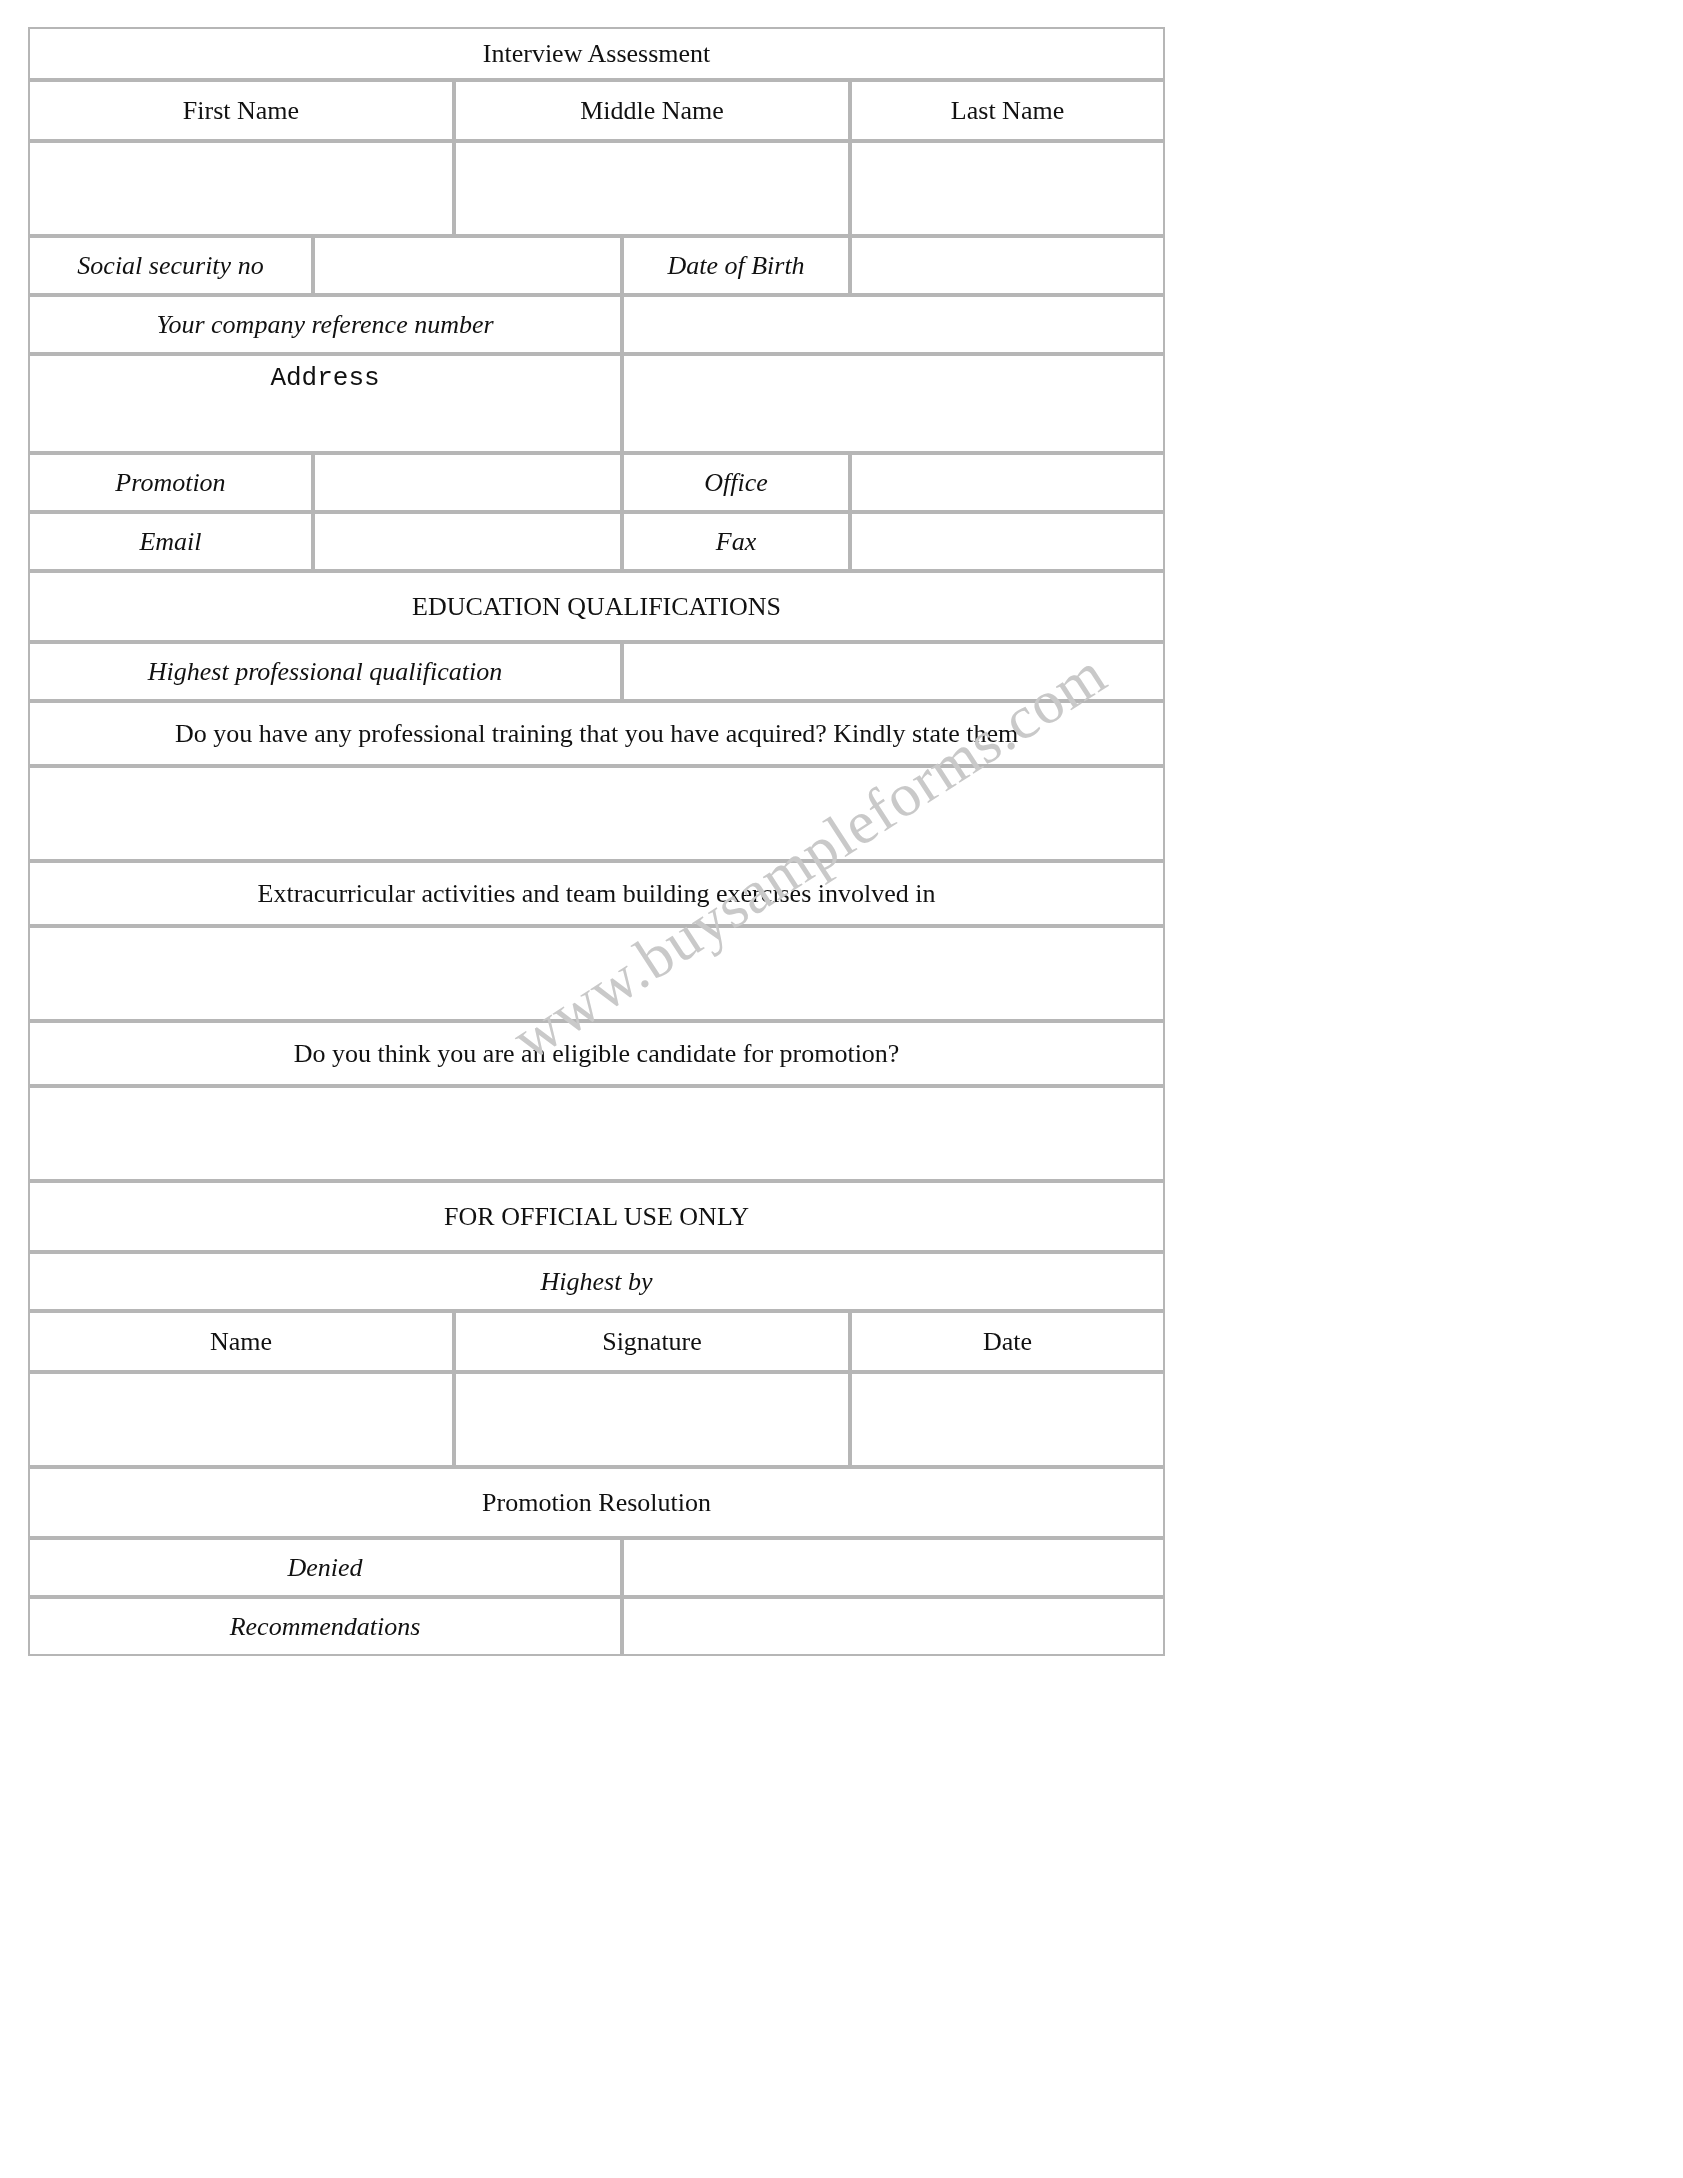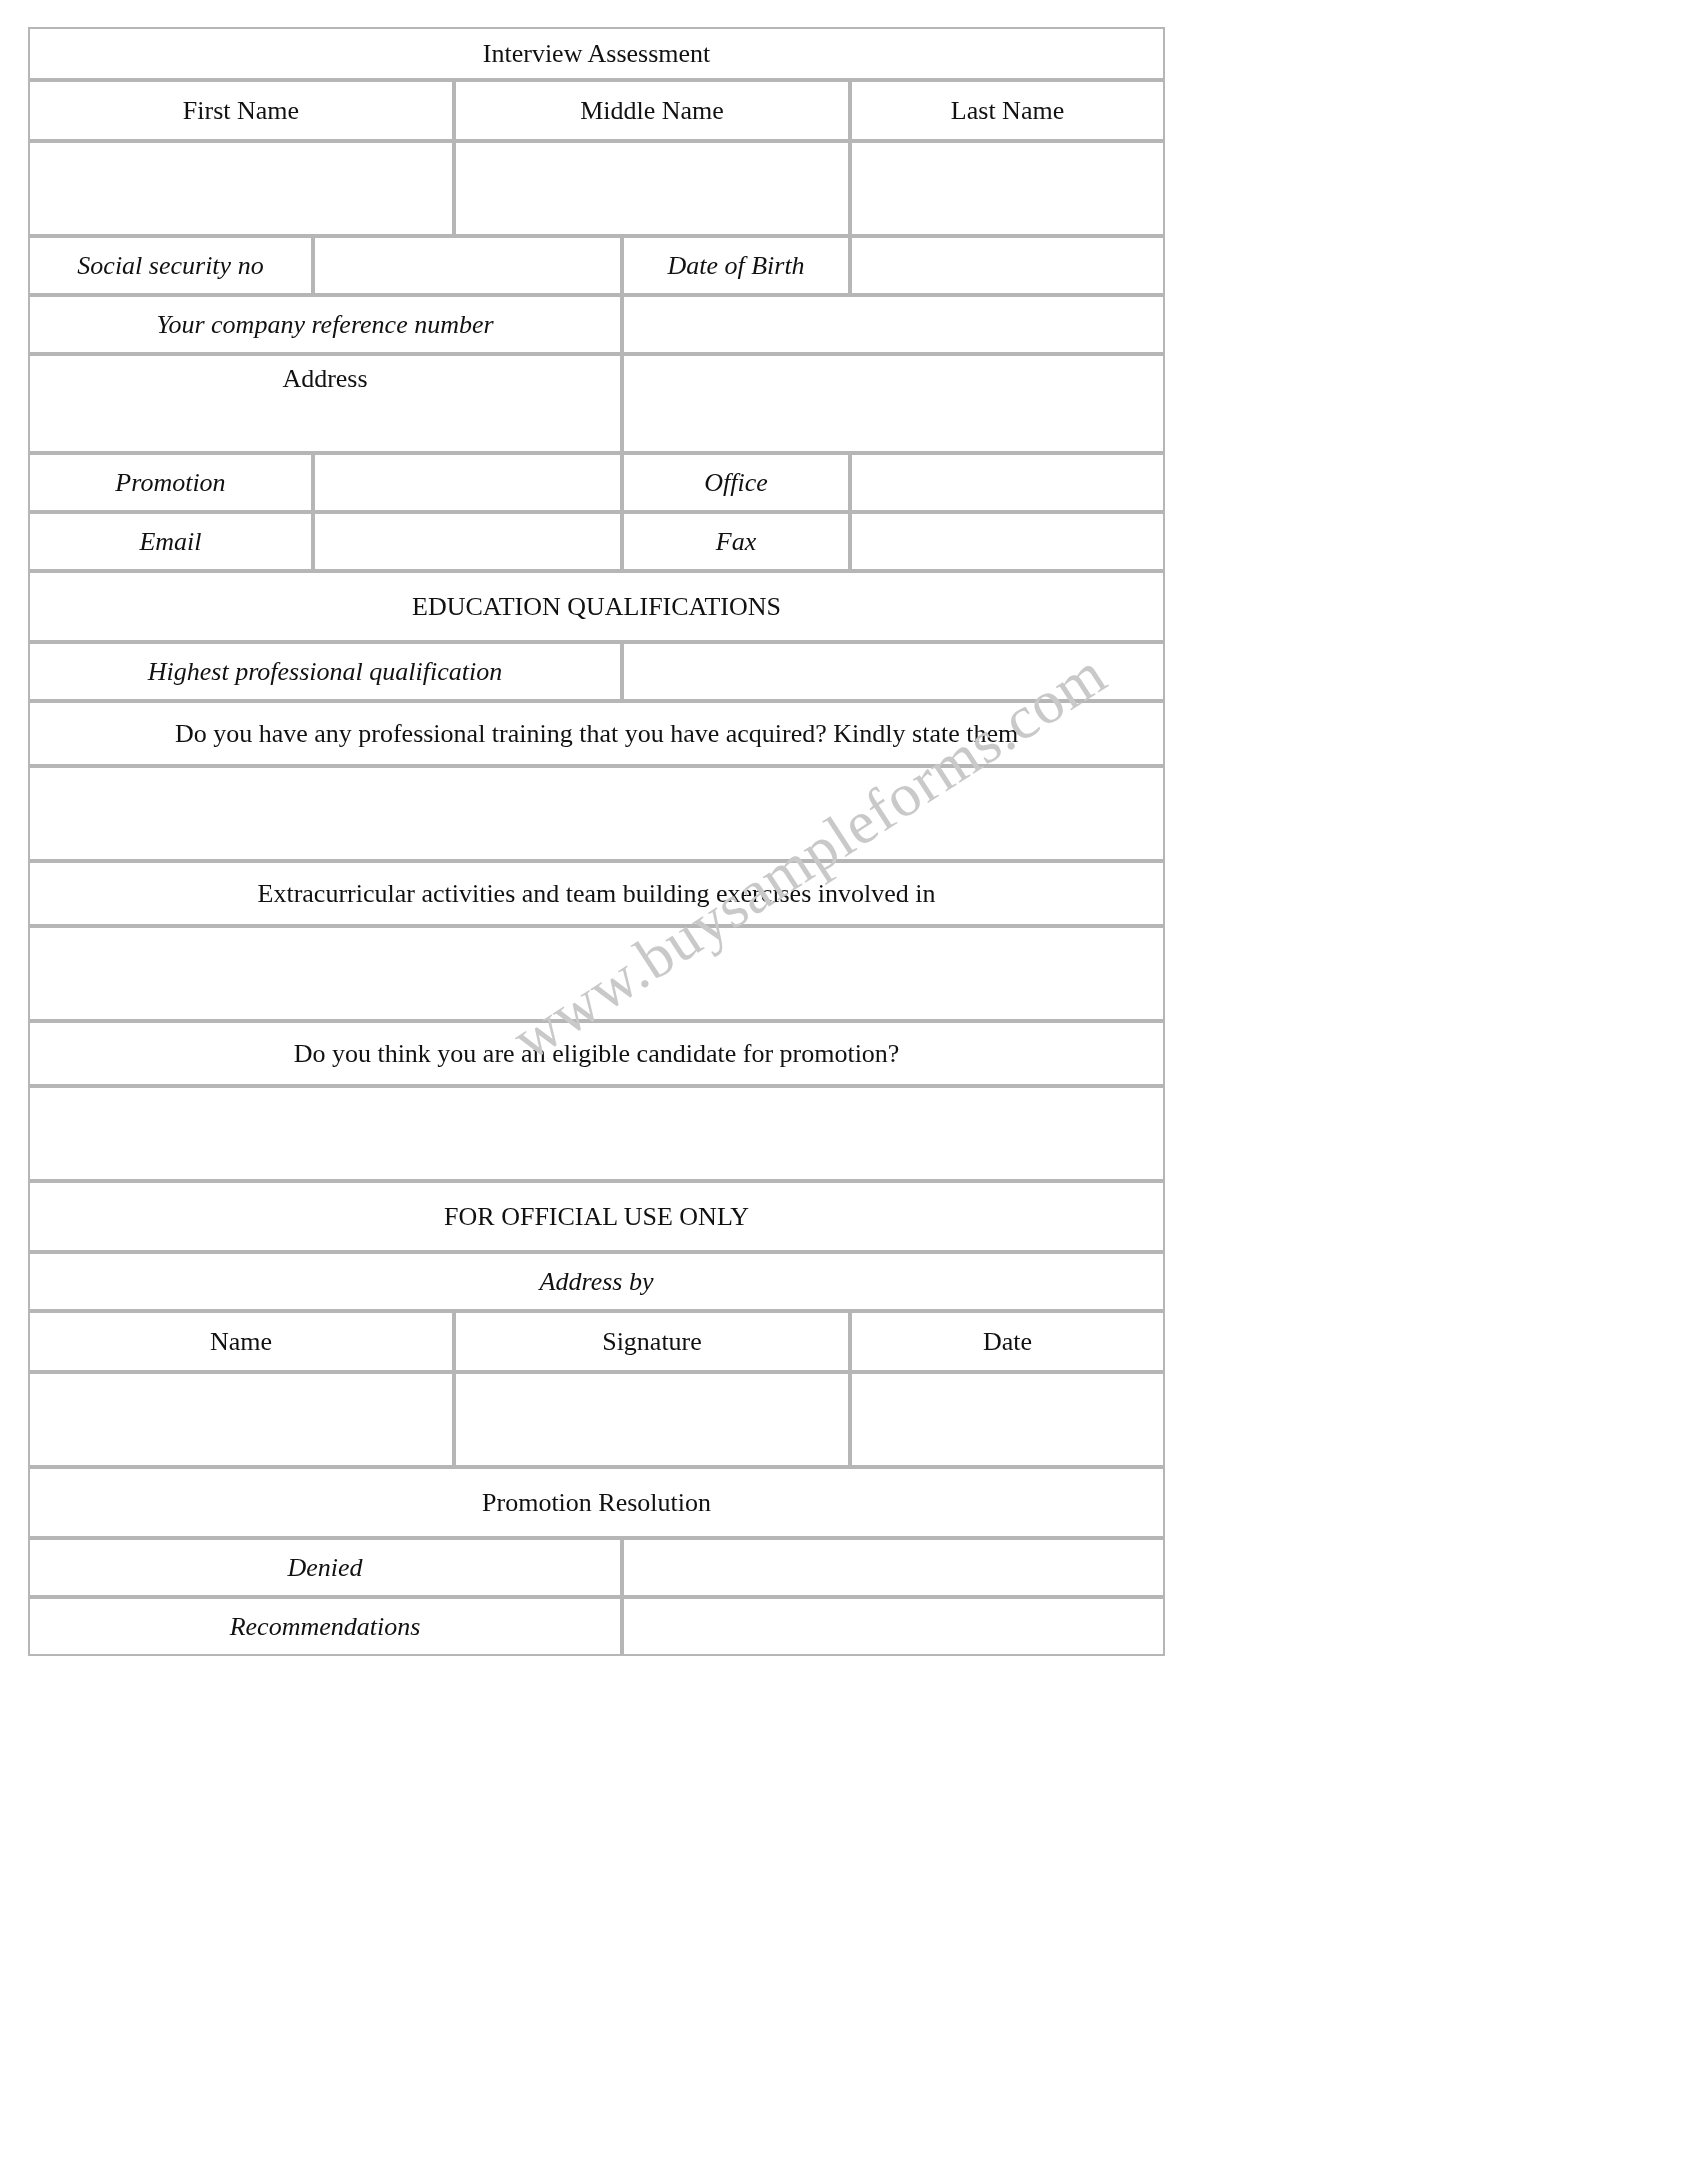--- a/index.html
+++ b/index.html
@@ -63,21 +63,21 @@
     background: #cacaca;
     font-weight: bold;
     font-size: 31px;
     height: 53px;
   }
 
   
   tr.h-hdr  td { height: 61px; }
   tr.h-row  td { height: 59px; font-style: italic; }
   tr.h-tall td { height: 95px; }
-  tr.h-addr td { height: 99px; vertical-align: top; padding-top: 8px; }
+  tr.h-addr td { height: 99px; vertical-align: top; padding-top: 8px; font-family: Liberation Mono, monospace; }
   tr.h-big  td { height: 71px; }
   tr.h-ans  td { height: 65px; }
   tr.h-sig  td { height: 61px; }
 
   td.topalign { vertical-align: top; padding-top: 6px; }
 
   
   #watermark {
     position: absolute;
     left: 554px;
@@ -193,21 +193,21 @@
       </tr>
       <tr class="h-tall">
         <td class="white" colspan="6"></td>
       </tr>
 
       <tr class="h-big">
         <td class="shade" colspan="6">FOR OFFICIAL USE ONLY</td>
       </tr>
 
       <tr class="h-row">
-        <td class="white" colspan="6">Address by</td>
+        <td class="white" colspan="6">Highest by</td>
       </tr>
 
       <tr class="h-sig">
         <td class="shade" colspan="2">Name</td>
         <td class="shade" colspan="3">Signature</td>
         <td class="shade">Date</td>
       </tr>
 
       <tr class="h-tall">
         <td class="white" colspan="2"></td>

